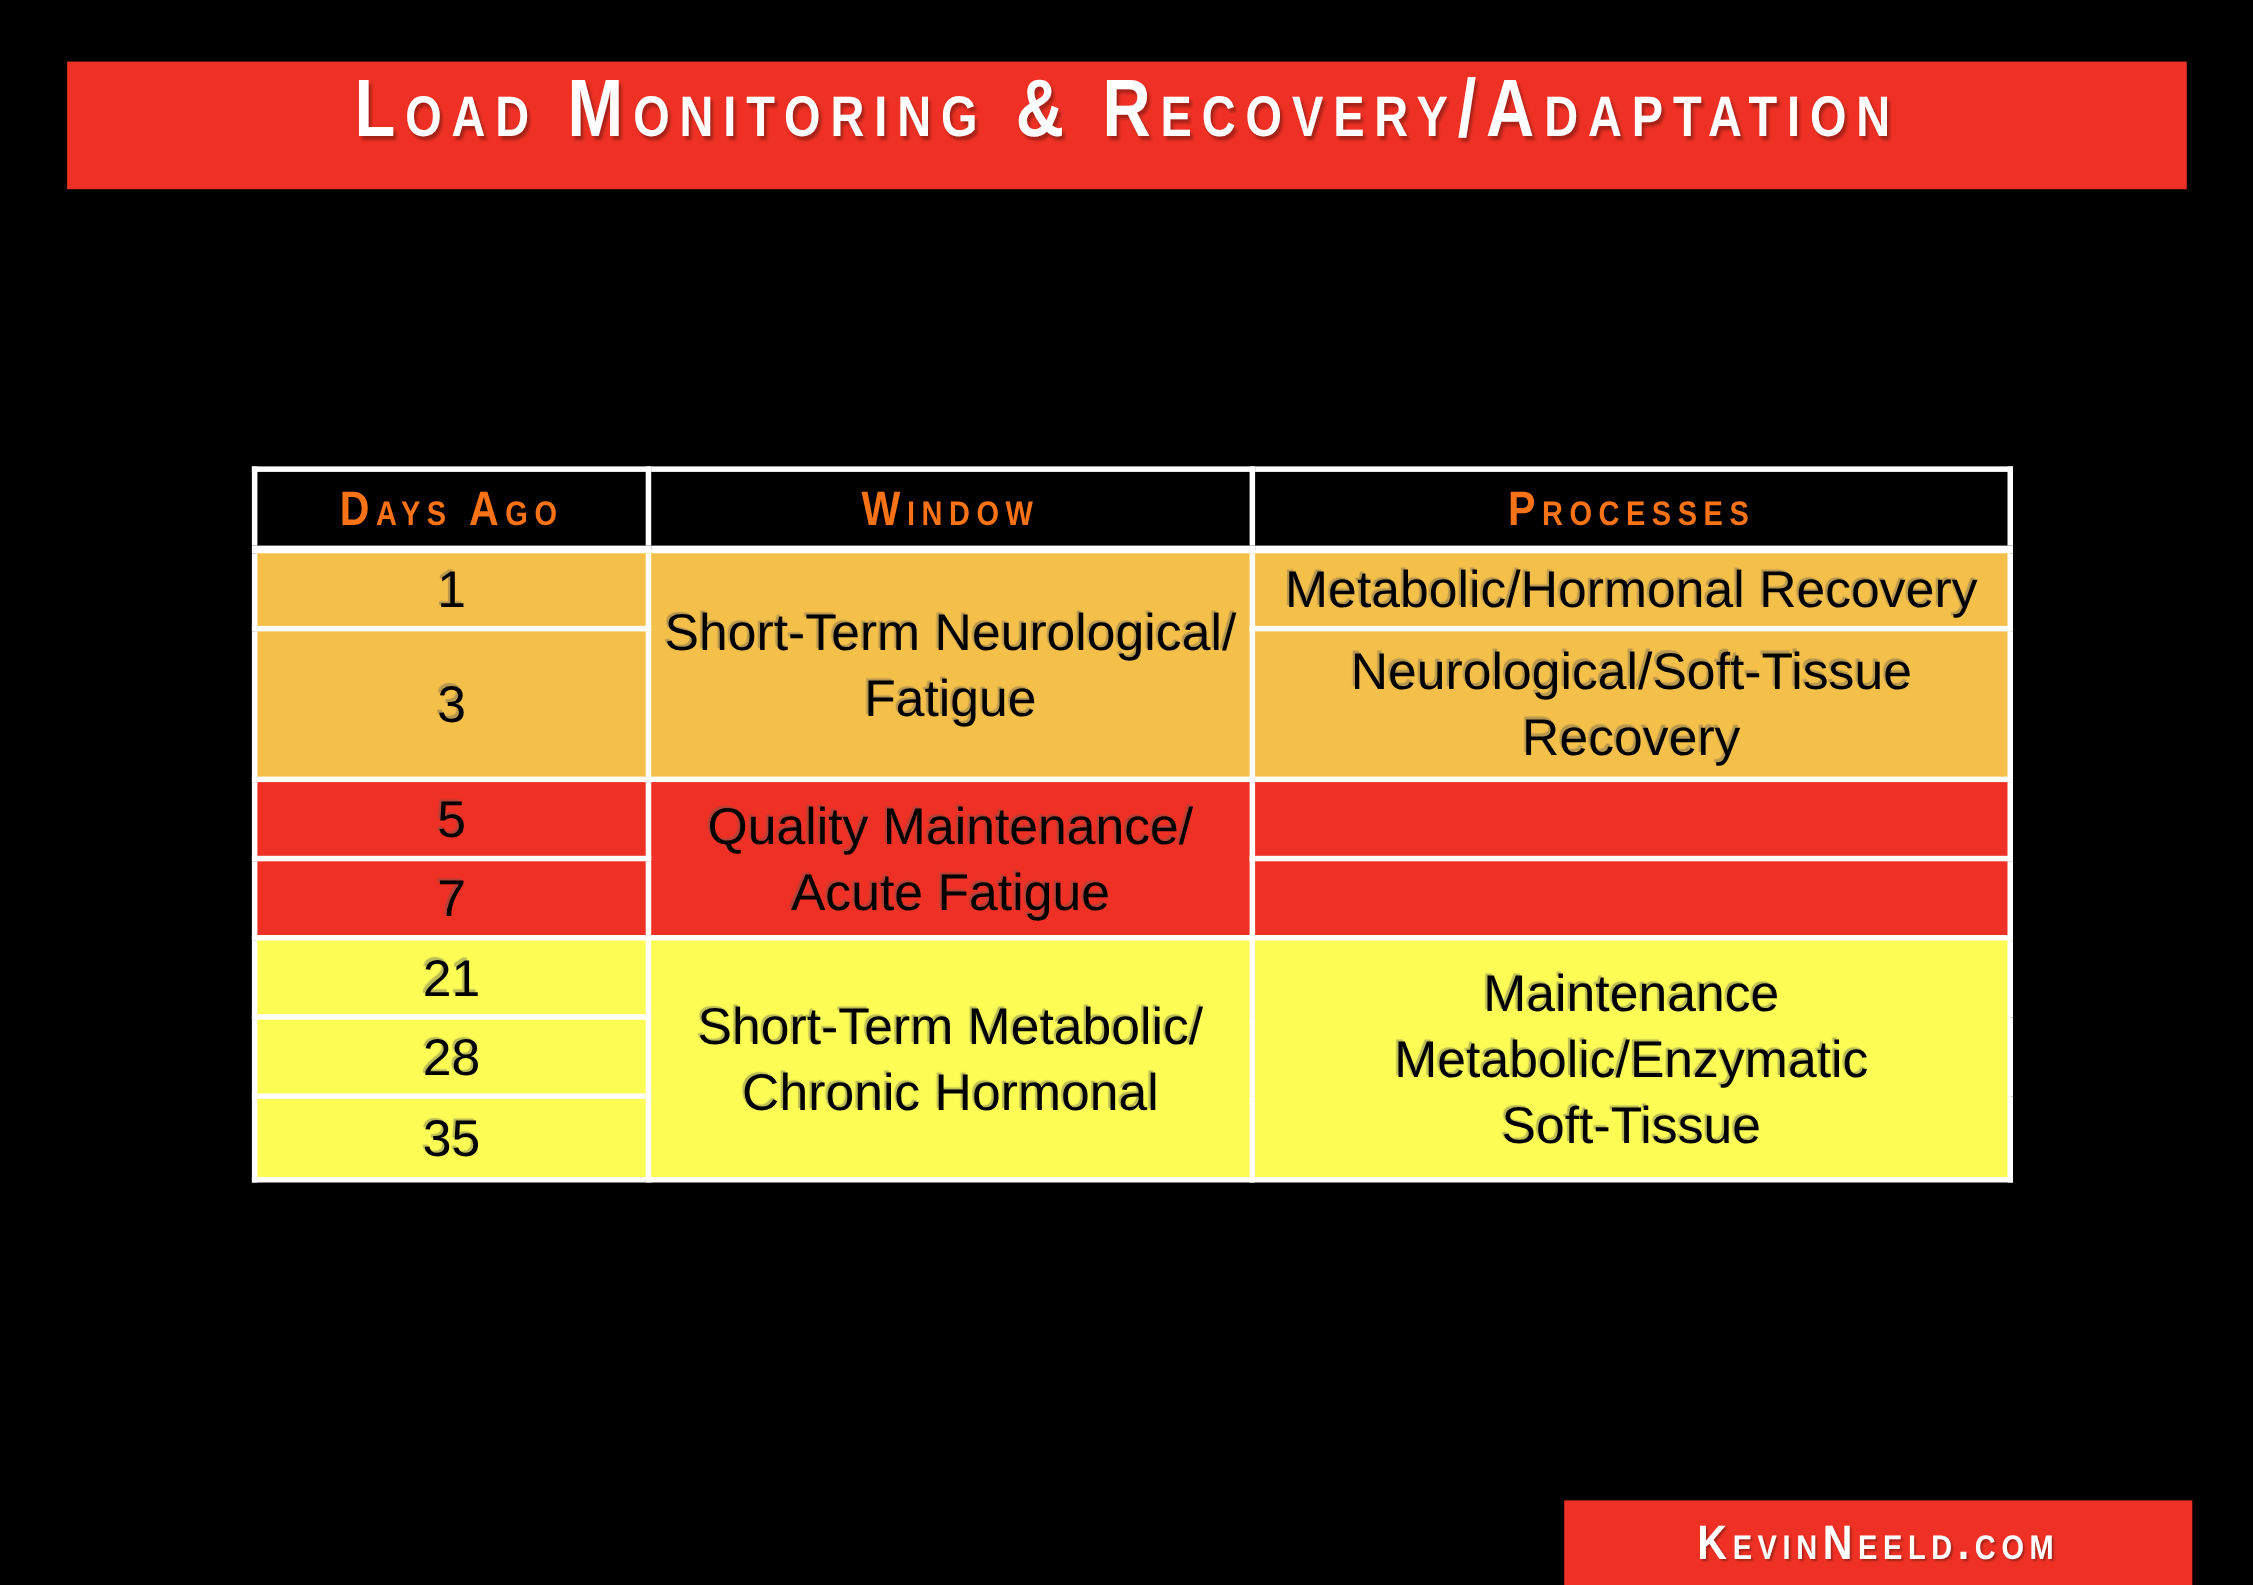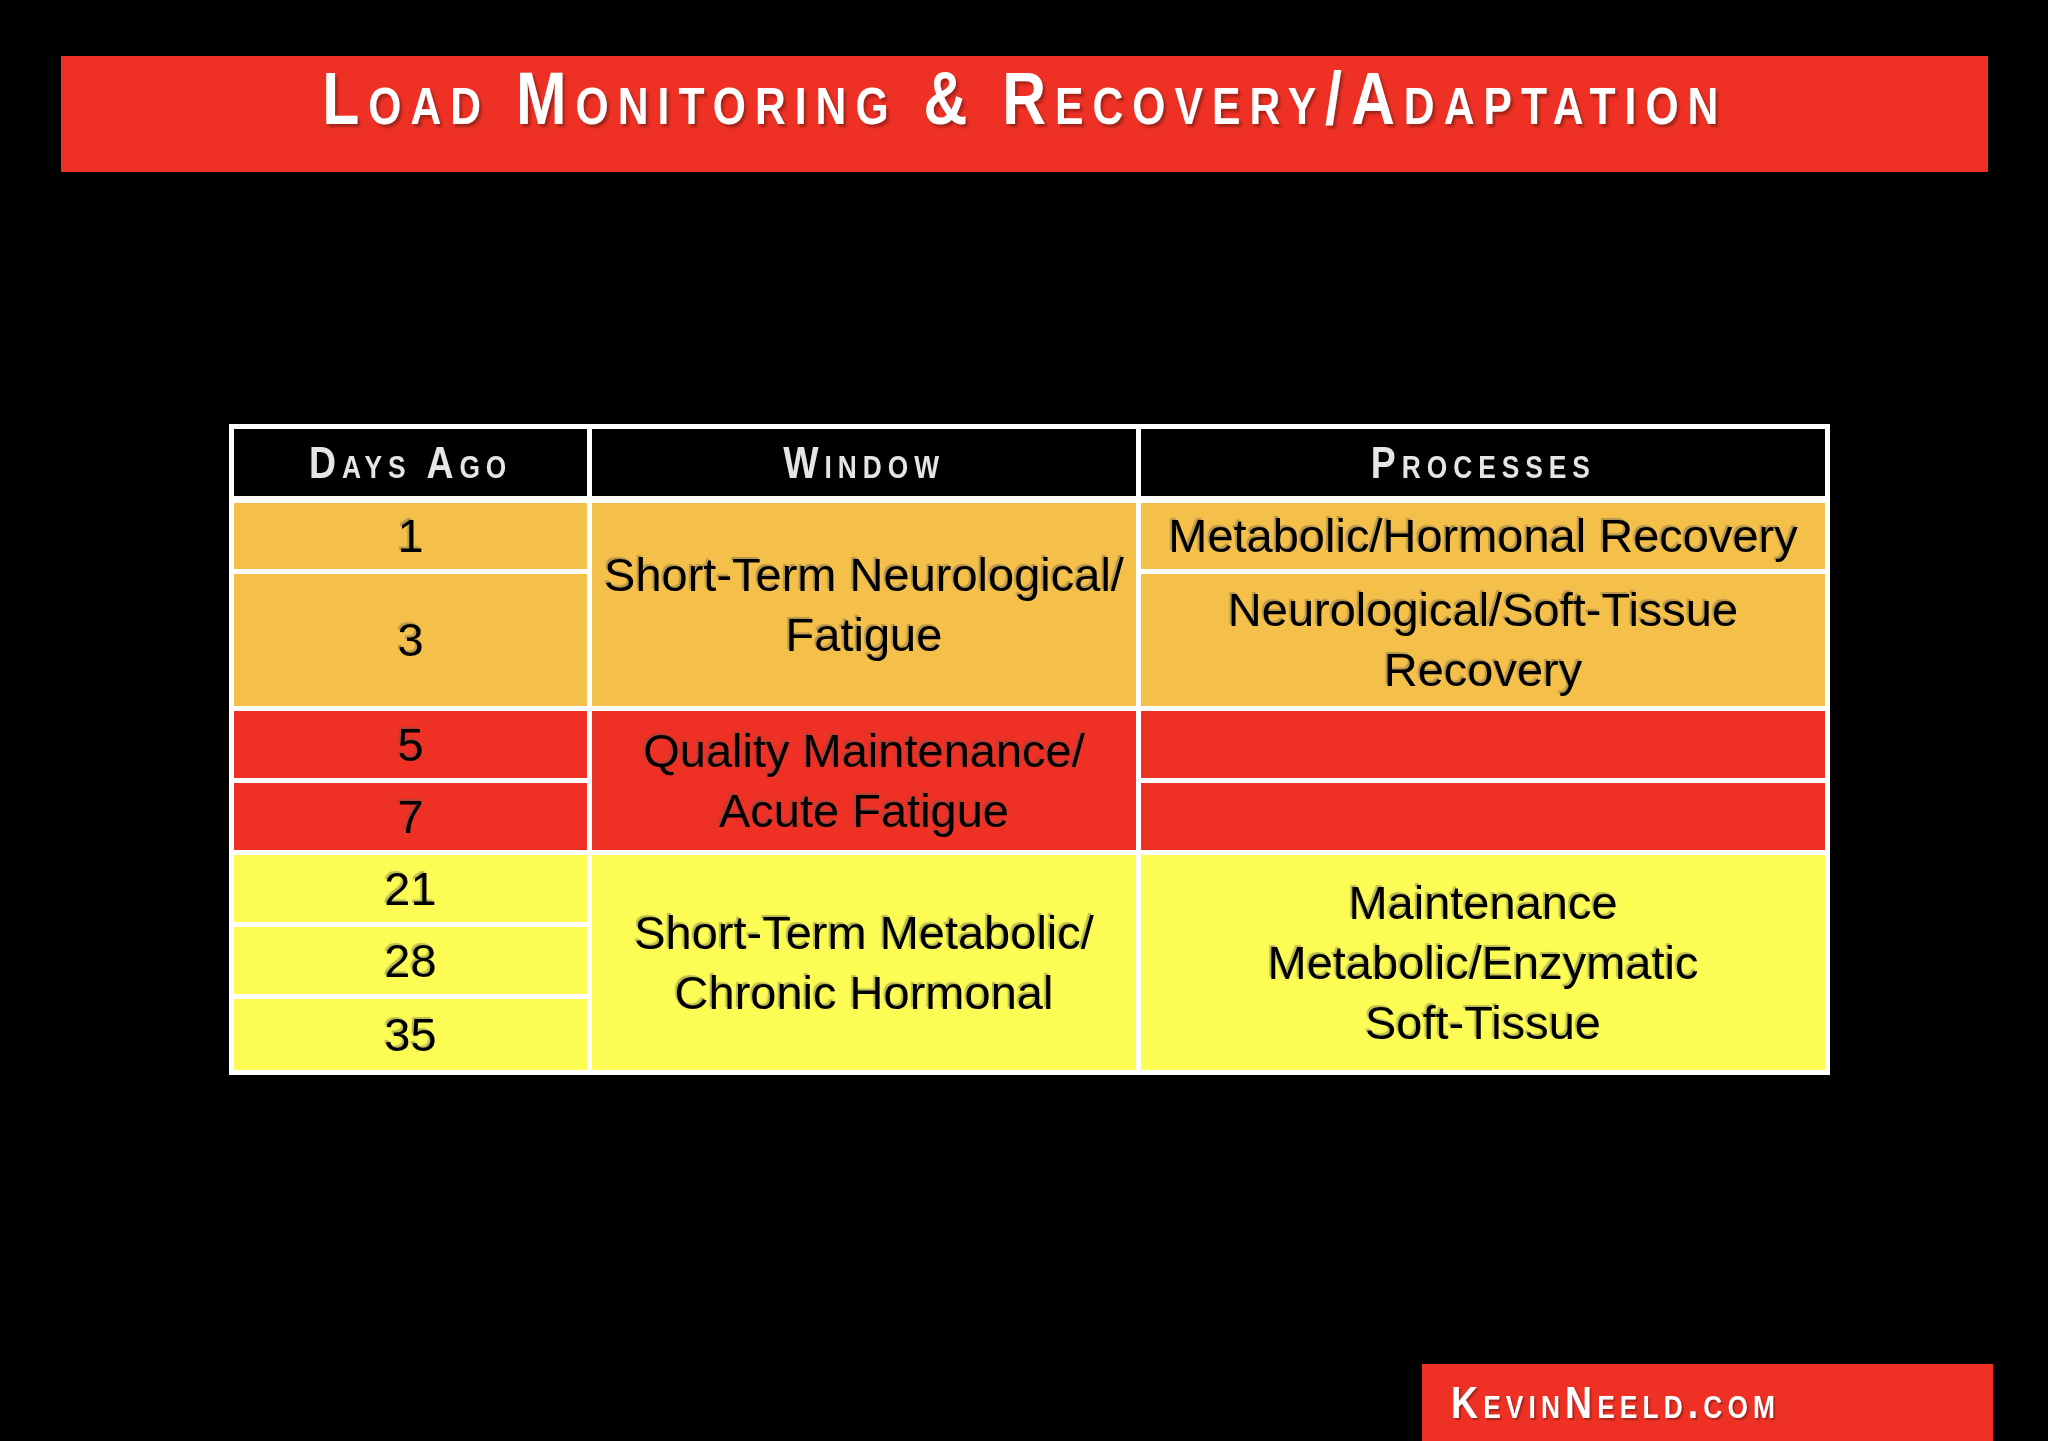--- a/index.html
+++ b/index.html
@@ -61,21 +61,21 @@
   table.cycles col.c3 { width: 689px; }
 
   table.cycles th, table.cycles td {
     border: 5px solid var(--table-border, #ffffff);
     text-align: center;
     vertical-align: middle;
     padding: 0;
   }
   table.cycles th {
     background: var(--header-row-bg, #000000);
-    color: #e5e5e5;
+    color: #f97316;
     height: 67px;
     border-bottom-width: 7px;
   }
   table.cycles th .sc {
     font-size: 44px;
     letter-spacing: 7px;
     transform: scaleX(0.85);
     text-shadow: 2px 2px 2px rgba(0,0,0,0.45);
   }
   table.cycles td {
@@ -90,21 +90,21 @@
 
   tr.sec-orange td { background: var(--orange-row, #F4C04A); }
   tr.sec-red td    { background: var(--red-row, #EE3124); }
   tr.sec-yellow td { background: var(--yellow-row, #FCFC55); }
 
   .bottom-banner {
     position: absolute;
     left: 1422px; top: 1364px;
     width: 571px; height: 77px;
     background: var(--accent-red, #EE3124);
-    display: flex; align-items: center; 
+    display: flex; align-items: center; justify-content: center;
   }
   .bottom-banner .sc {
     font-size: 44px;
     letter-spacing: 6px;
     color: #ffffff;
     transform: scaleX(0.85);
     text-shadow: 2px 2px 2px rgba(0,0,0,0.30);
   }
 </style>
 </head>

